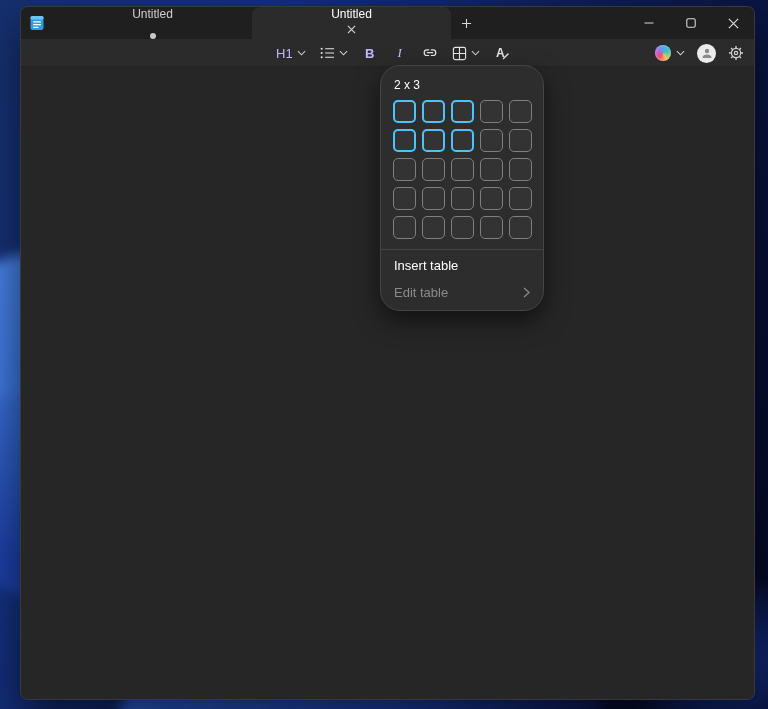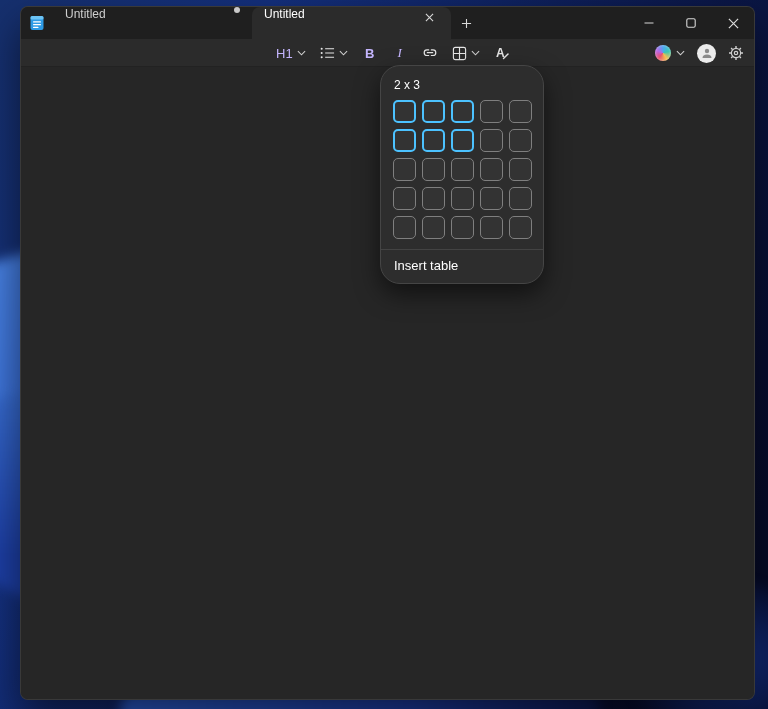--- a/index.html
+++ b/index.html
@@ -27,21 +27,21 @@
     background:#262626; border-radius:8px; overflow:hidden;
     border:1px solid rgba(255,255,255,.09);
     box-shadow:0 18px 42px rgba(0,0,0,.55);
     display:flex; flex-direction:column;
   }
 
   
   .titlebar { height:32px; background:#1f1f1f; display:flex; align-items:stretch; flex:0 0 auto; position:relative; }
   .app-icon-wrap { width:32px; display:flex; align-items:center; justify-content:center; }
   .tabs { display:flex; align-items:stretch; }
-  .tab { width:199px; display:flex; align-items:flex-start; padding:0 12px; font-size:12px; color:#cfcfcf; position:relative; }
+  .tab { width:199px; display:flex; align-items:center; padding:0 12px; font-size:12px; color:#cfcfcf; position:relative;flex-direction:column; }
   .tab.inactive { background:transparent; }
   .tab.active { background:#2b2b2b; color:#ffffff; border-radius:8px 8px 0 0; }
   .tab-label { flex:0 1 auto; white-space:nowrap; overflow:hidden; }
   .tab-spacer { flex:1; }
   .dirty-dot { width:6px; height:6px; border-radius:50%; background:#c9c9c9; }
   .tab-close { width:20px; height:20px; border-radius:4px; display:flex; align-items:center; justify-content:center; }
   .newtab-btn { width:30px; height:32px; display:flex; align-items:center; justify-content:center; }
   .win-controls { position:absolute; right:0; top:0; height:32px; display:flex; }
   .win-btn { width:42px; height:32px; display:flex; align-items:center; justify-content:center; }
 
@@ -264,15 +264,22 @@
         <div class="tp-cell"></div>
         <div class="tp-cell"></div>
         <div class="tp-cell"></div>
         <div class="tp-cell"></div>
         <div class="tp-cell"></div>
       </div>
     <div class="tp-divider"></div>
     <div class="tp-item">
       <span>Insert table</span>
     </div>
+    <div class="tp-item disabled">
+      <span>Edit table</span>
+      <span class="grow"></span>
+      <svg width="7" height="11" viewBox="0 0 7 11">
+        <path d="M1 1 L6 5.5 L1 10" stroke="#8a8a8a" stroke-width="1.3" fill="none"></path>
+      </svg>
+    </div>
   </div>
 
 </div>
 
 </body></html>

